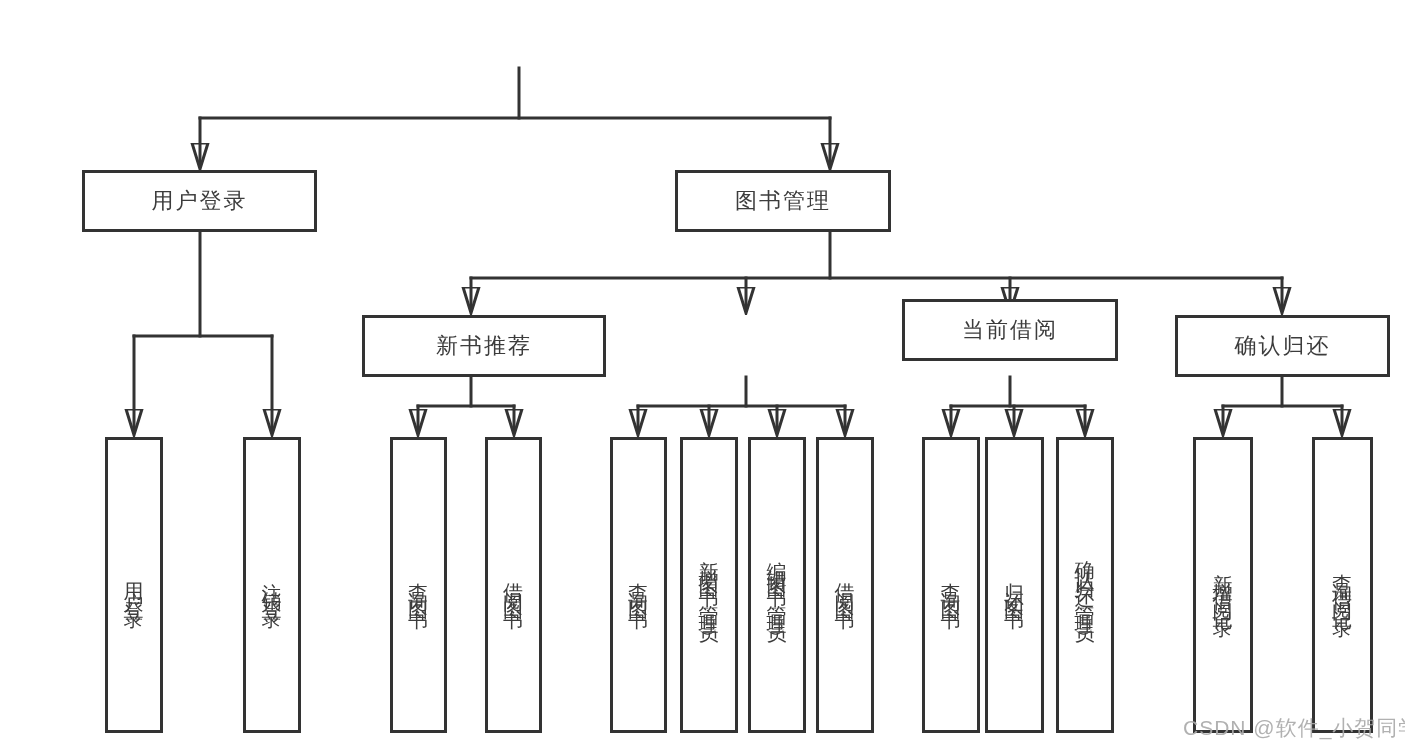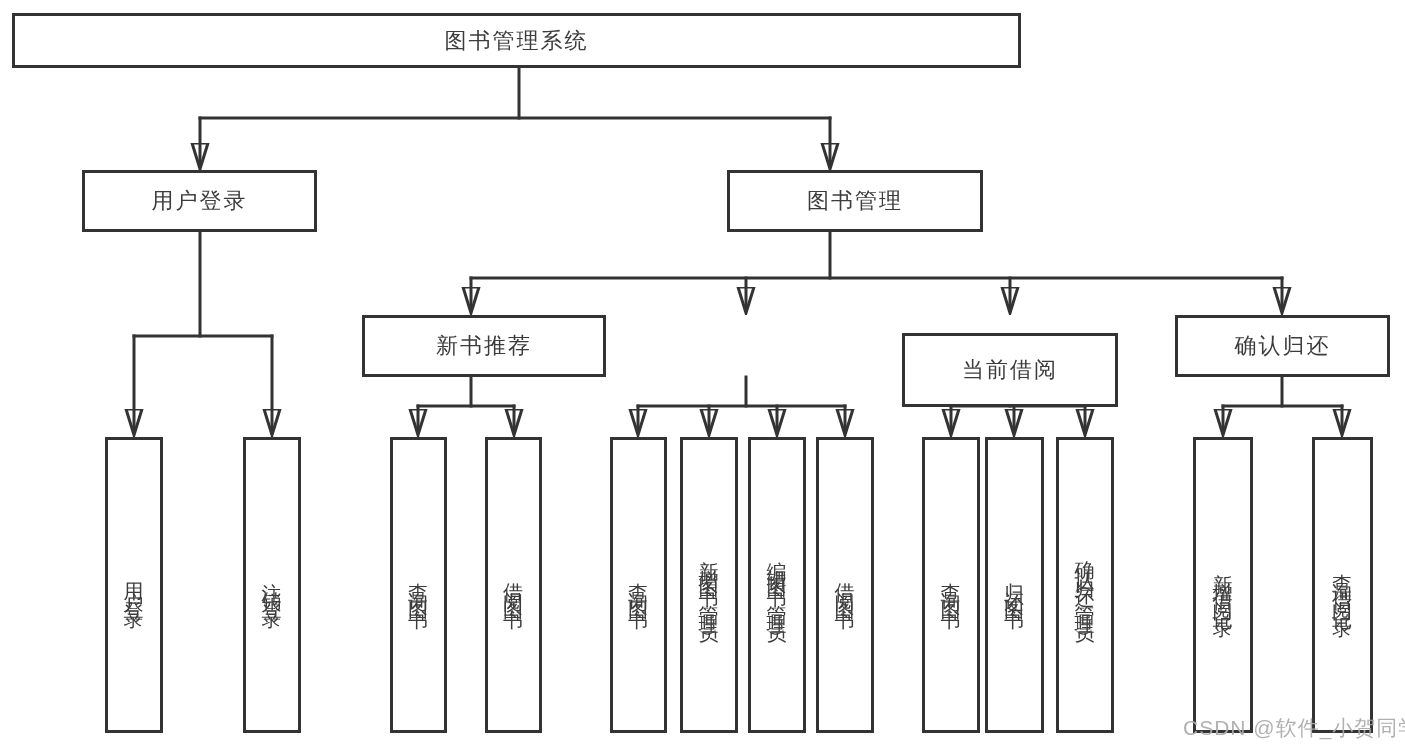--- a/index.html
+++ b/index.html
@@ -94,35 +94,32 @@
     <path d="M951,406 V430" marker-end="url(#ah)"></path>
     <path d="M1014,406 V430" marker-end="url(#ah)"></path>
     <path d="M1085,406 V430" marker-end="url(#ah)"></path>
 
     <path d="M1282,377 V406"></path>
     <path d="M1223,406 H1342"></path>
     <path d="M1223,406 V430" marker-end="url(#ah)"></path>
     <path d="M1342,406 V430" marker-end="url(#ah)"></path>
   </svg>
 
-  <div class="node h" style="left:12px; top:13px; width:1009px; height:55px">
-    <span>图书管理系统</span>
-  </div>
 
   <div class="node h" style="left:82px; top:170px; width:235px; height:62px">
     <span>用户登录</span>
   </div>
-  <div class="node h" style="left:727px; top:170px; width:256px; height:62px">
+  <div class="node h" style="left:675px; top:170px; width:216px; height:62px">
     <span>图书管理</span>
   </div>
 
   <div class="node h" style="left:362px; top:315px; width:244px; height:62px">
     <span>新书推荐</span>
   </div>
-  <div class="node h" style="left:902px; top:333px; width:216px; height:74px">
+  <div class="node h" style="left:902px; top:299px; width:216px; height:62px">
     <span>当前借阅</span>
   </div>
   <div class="node h" style="left:1175px; top:315px; width:215px; height:62px">
     <span>确认归还</span>
   </div>
 
   <div class="node v" style="left:105px; top:437px; width:58px; height:296px">
     <span>用户登录</span>
   </div>
   <div class="node v" style="left:243px; top:437px; width:58px; height:296px">

